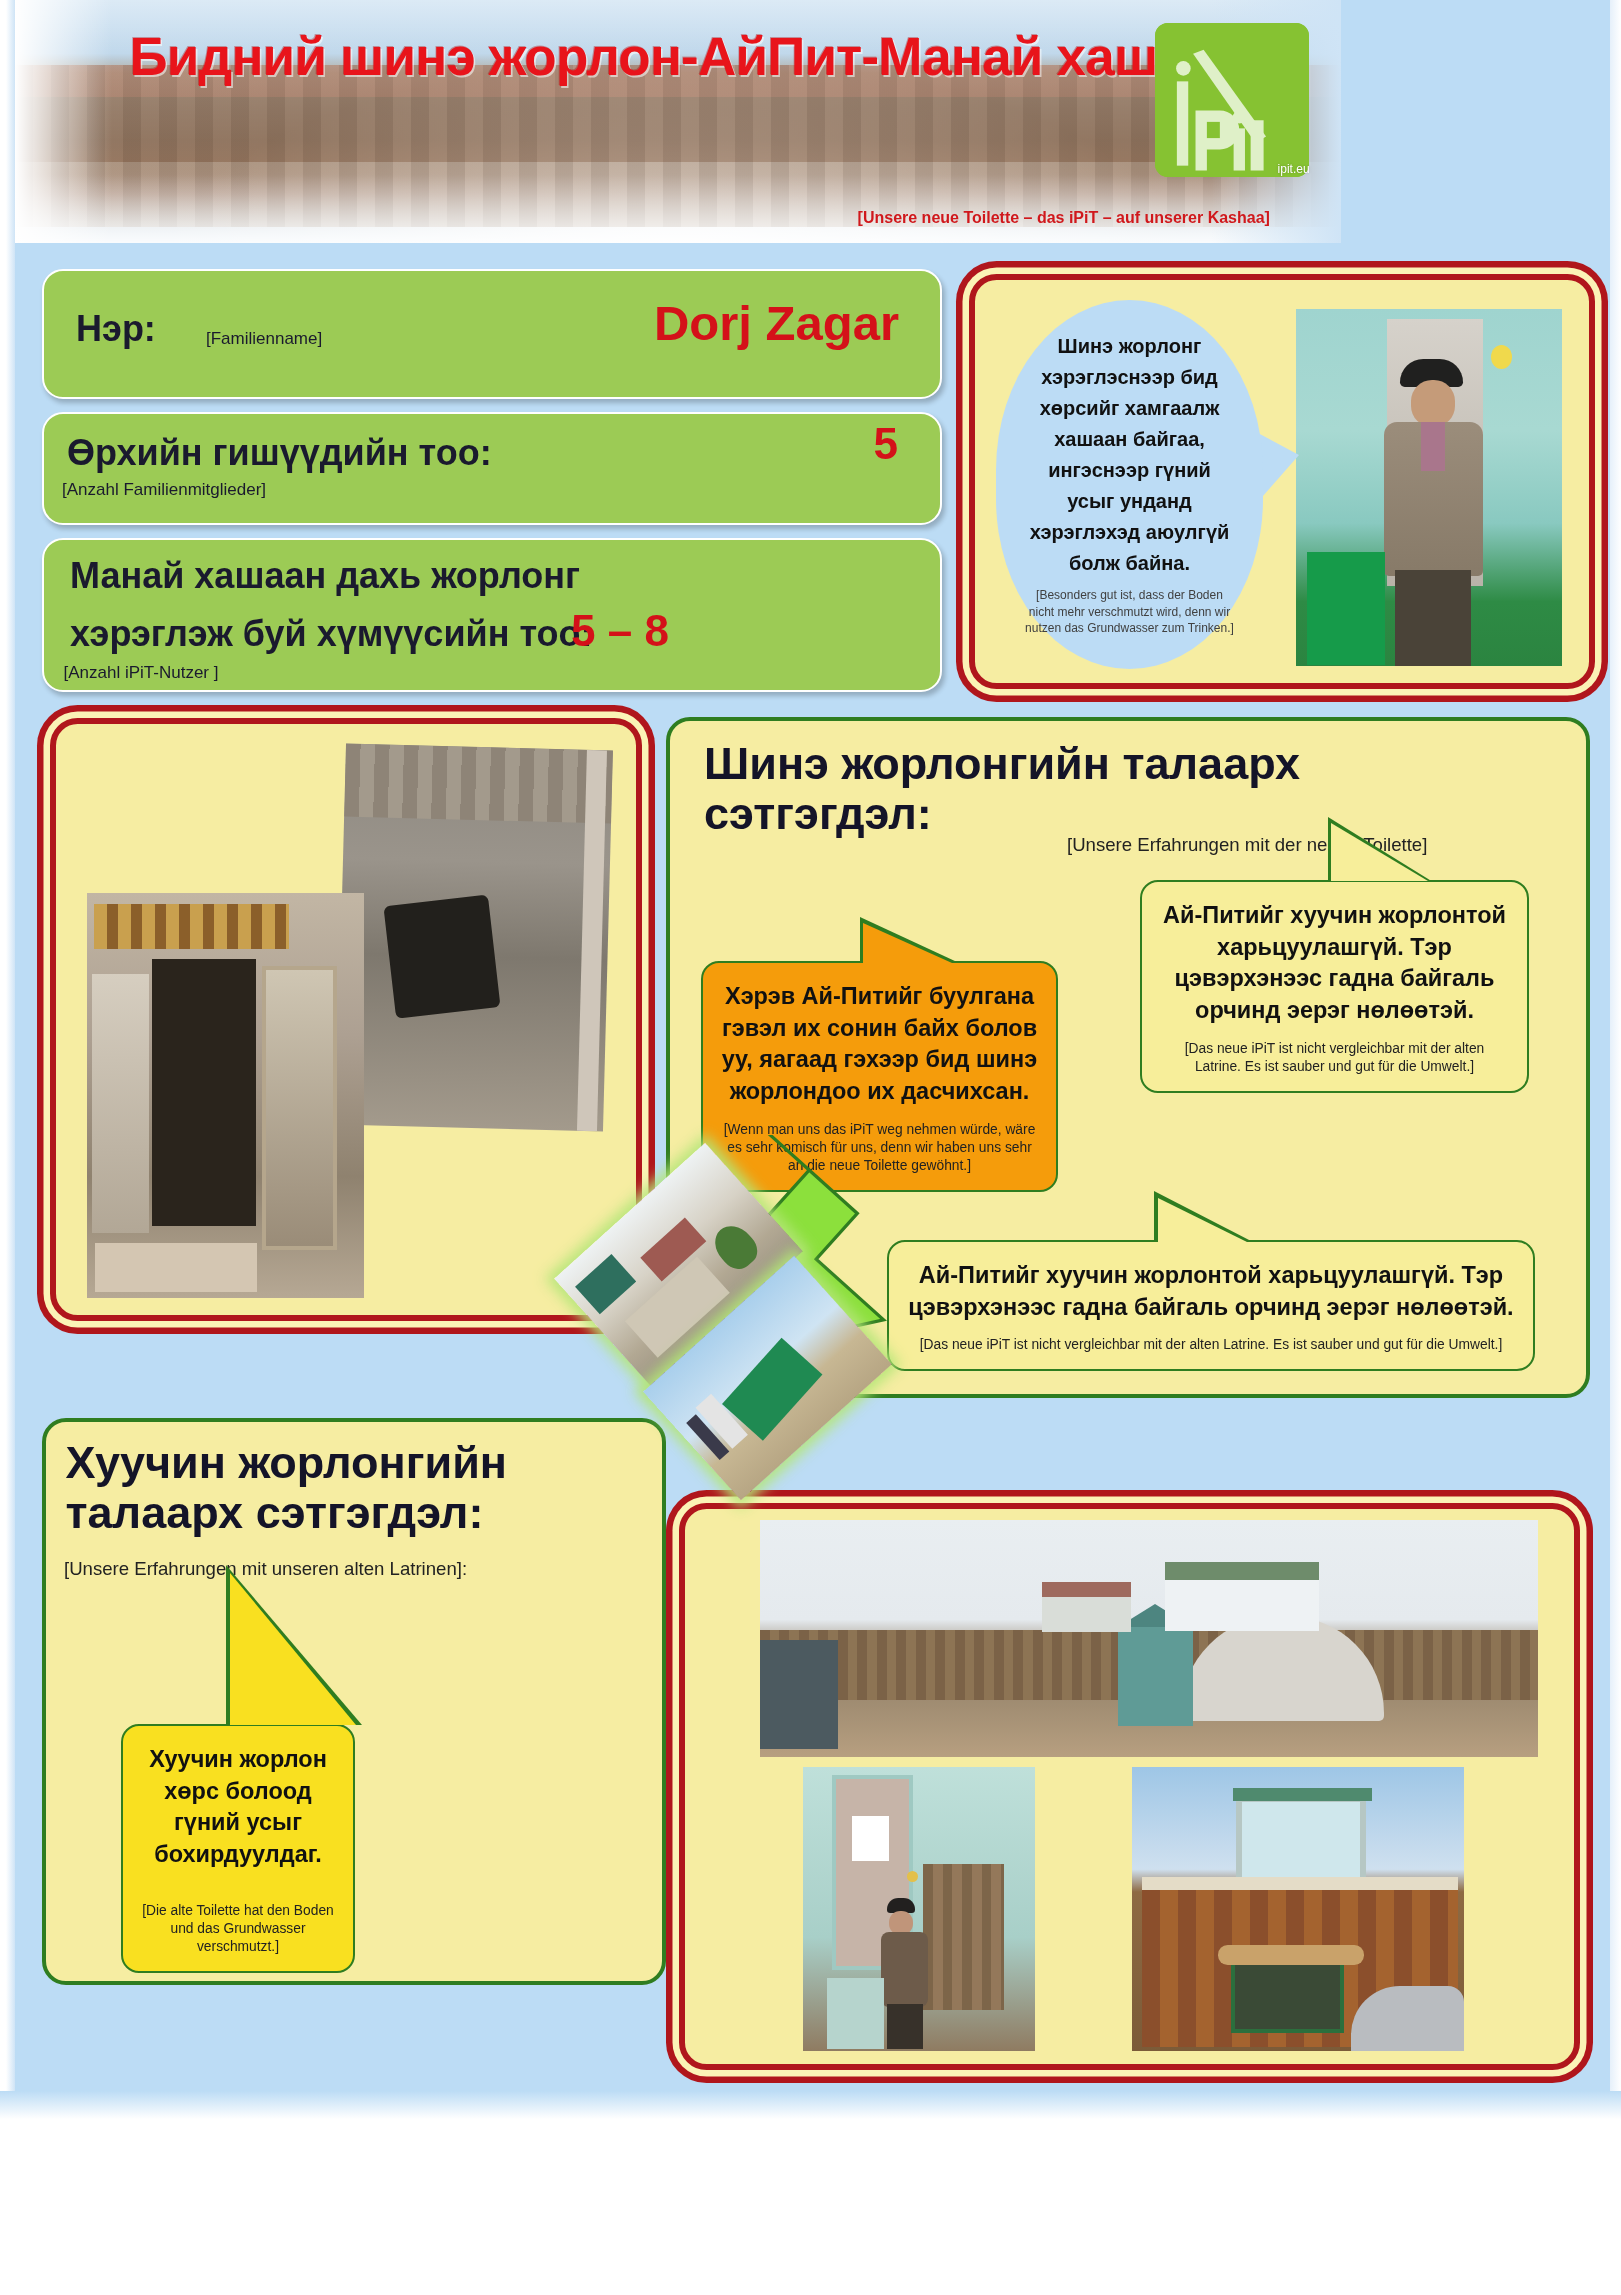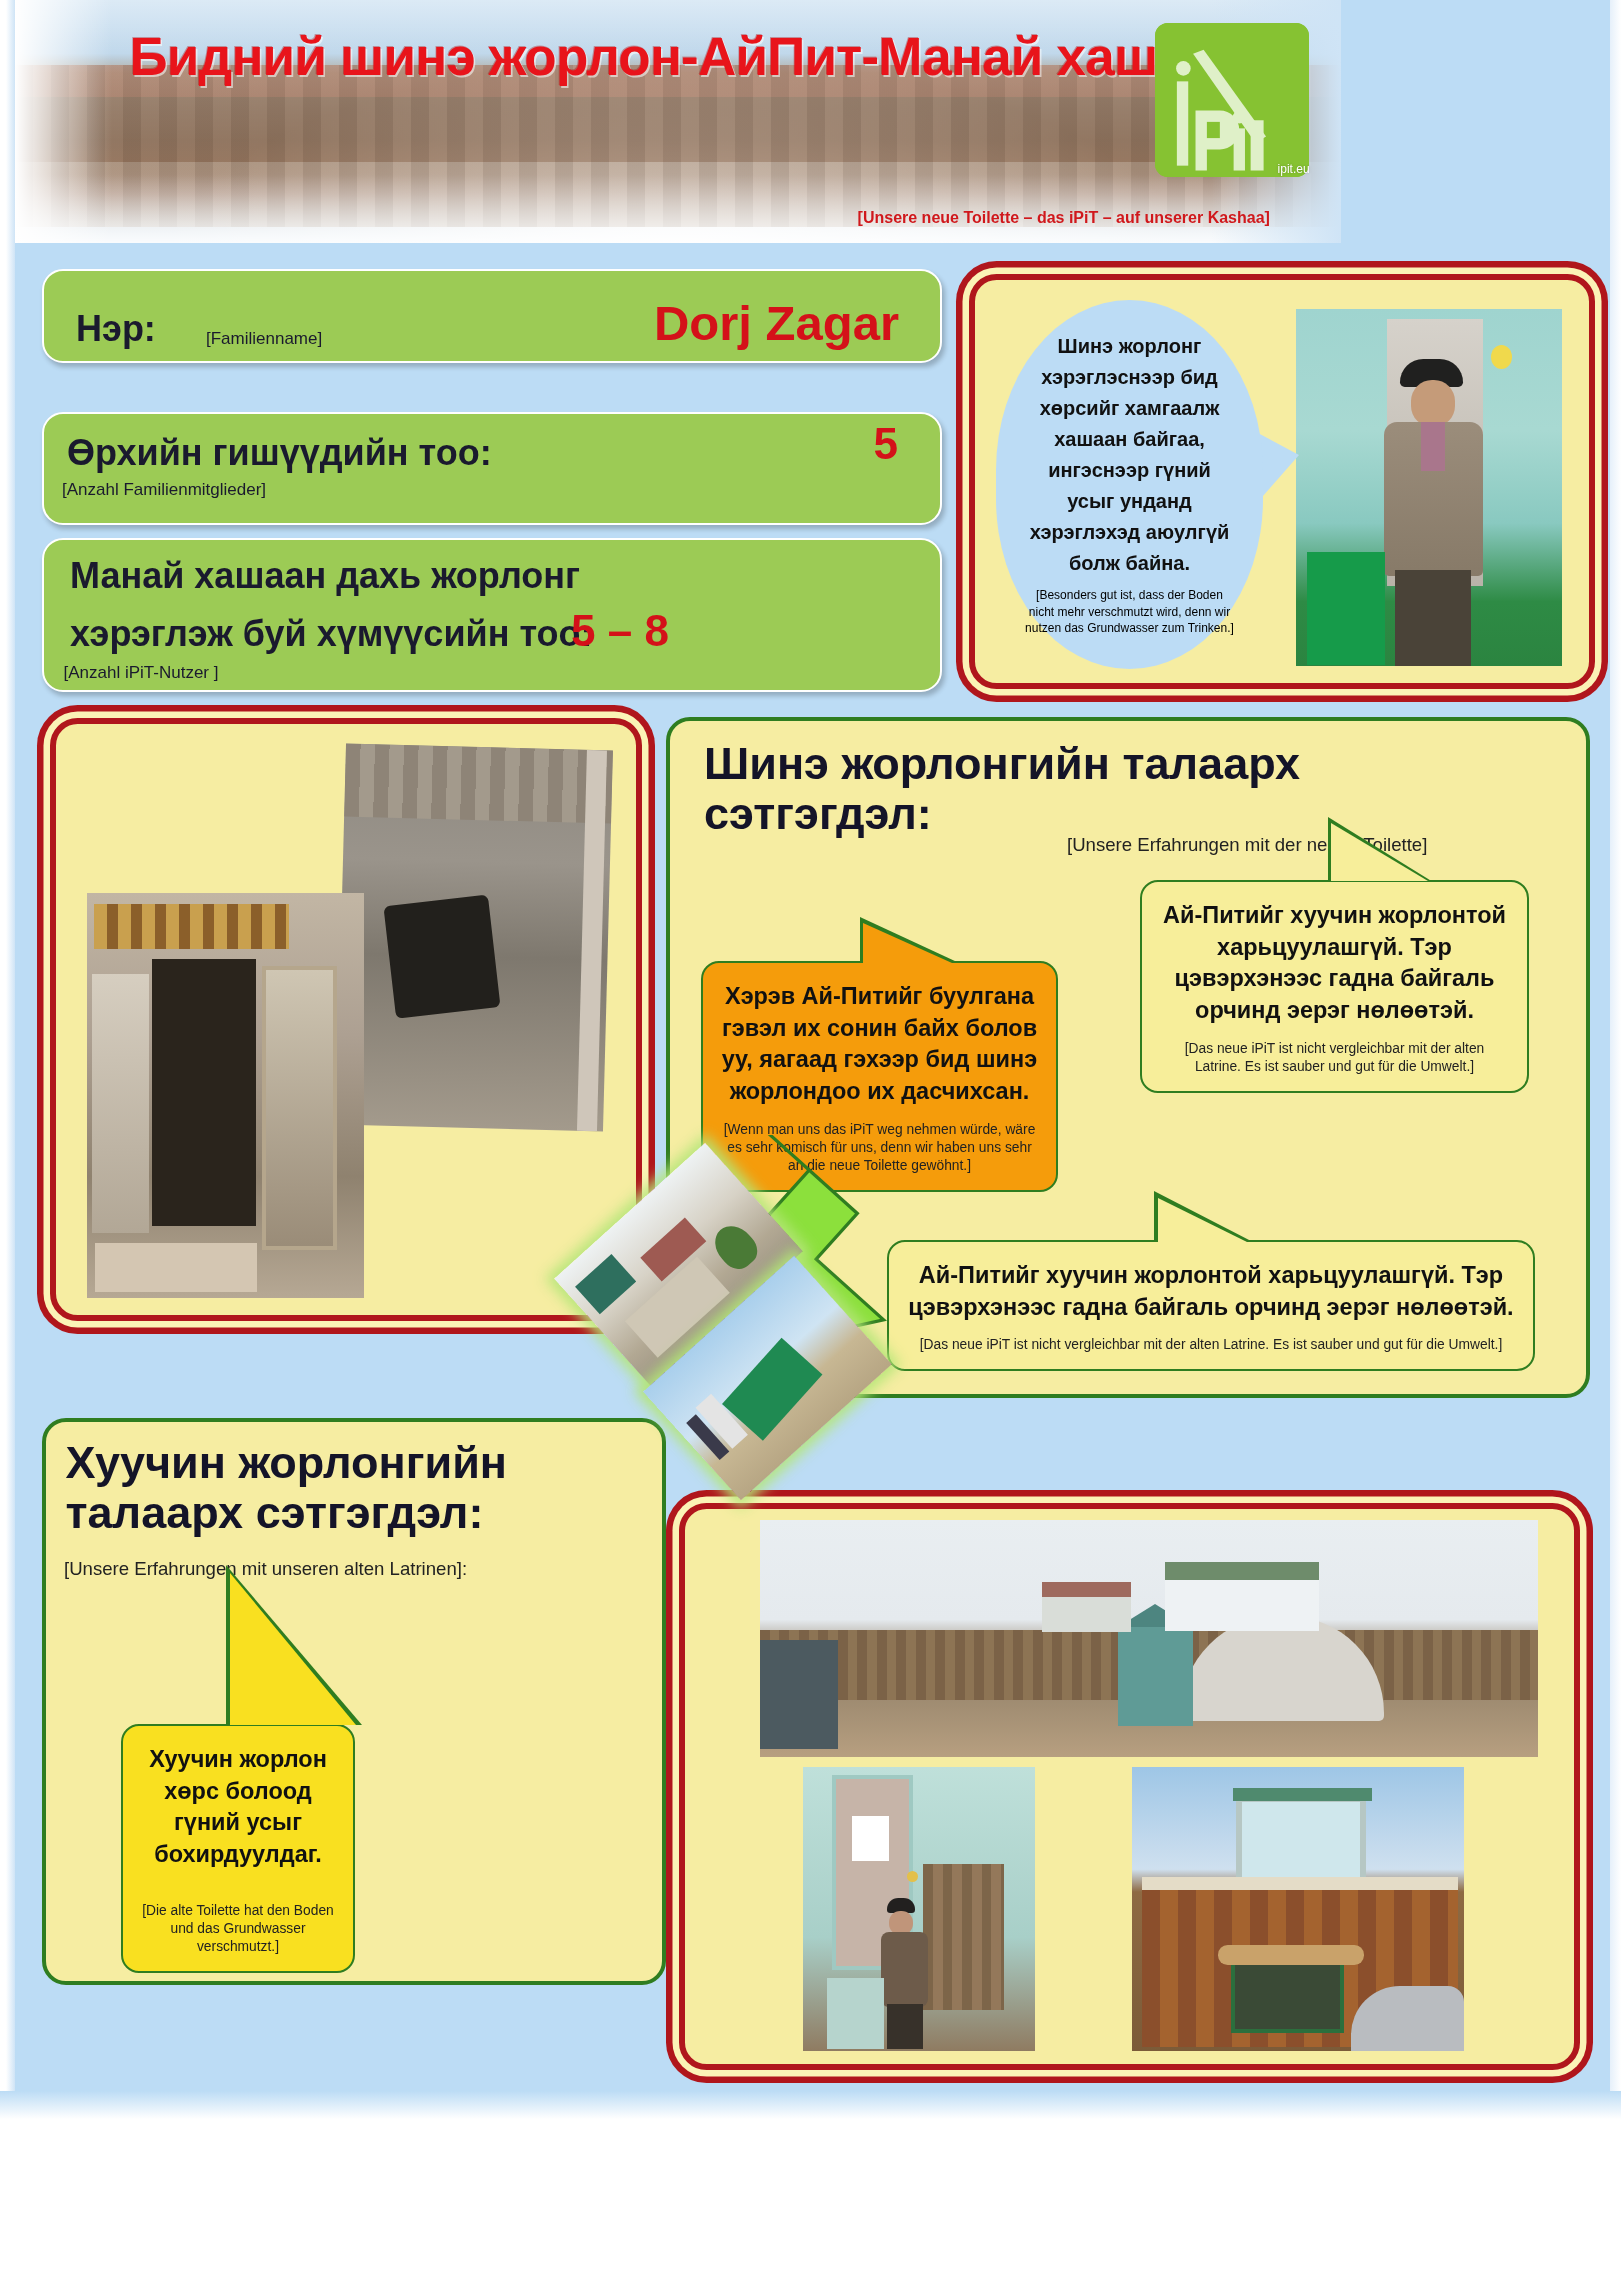--- a/index.html
+++ b/index.html
@@ -75,21 +75,21 @@
   }
 
   
   .green-card {
     position:absolute;
     background:#9ccb55;
     border:2.4px solid #ffffff;
     border-radius:21px;
     box-shadow: 2.4px 4px 4.9px rgba(0,0,0,.22);
   }
-  #card-name   { left:42px;  top:269px; width:900px; height:94px; }
+  #card-name   { left:42px;  top:269px; width:900px; height:130px; }
   #card-family { left:42px;  top:412px; width:900px; height:113px; }
   #card-users  { left:42px;  top:538px; width:900px; height:154px; }
 
   .lbl-mn   { font-size:36px; font-weight:bold; color:#1a1a2e; }
   .lbl-de   { font-size:17px; color:#1a1a2e; }
   .val-red  { font-size:44px; font-weight:bold; color:#d41119; }
 
   #name-label { position:absolute; left:32px; top:37px; }
   #name-de    { position:absolute; left:162px; top:58px; }
   #name-value { position:absolute; right:41px; top:24px; font-size:49px; }
@@ -145,21 +145,21 @@
   
   #bubble-man {
     position:absolute; left:21px; top:19.5px; width:267px; height:369px;
     background:#bcdcf5;
     border-radius:50% / 46%;
     display:flex; flex-direction:column; justify-content:center; align-items:center;
     text-align:center; padding:0 27.6px;
     z-index:3;
   }
   #bubble-man .mn { font-size:20px; font-weight:bold; color:#111; line-height:1.55; }
-  #bubble-man .de { font-size:12px; color:#000000; line-height:1.38; margin-top:8px; }
+  #bubble-man .de { font-size:12px; color:#404040; line-height:1.38; margin-top:8px; }
   #bubble-man-tail {
     position:absolute; left:266px; top:144px; z-index:2;
     width:0;height:0;
     border-top:31px solid transparent;
     border-bottom:66px solid transparent;
     border-left:58px solid #bcdcf5;
   }
 
   
   .photo { position:absolute; background:#9aa3ab; overflow:hidden; }

